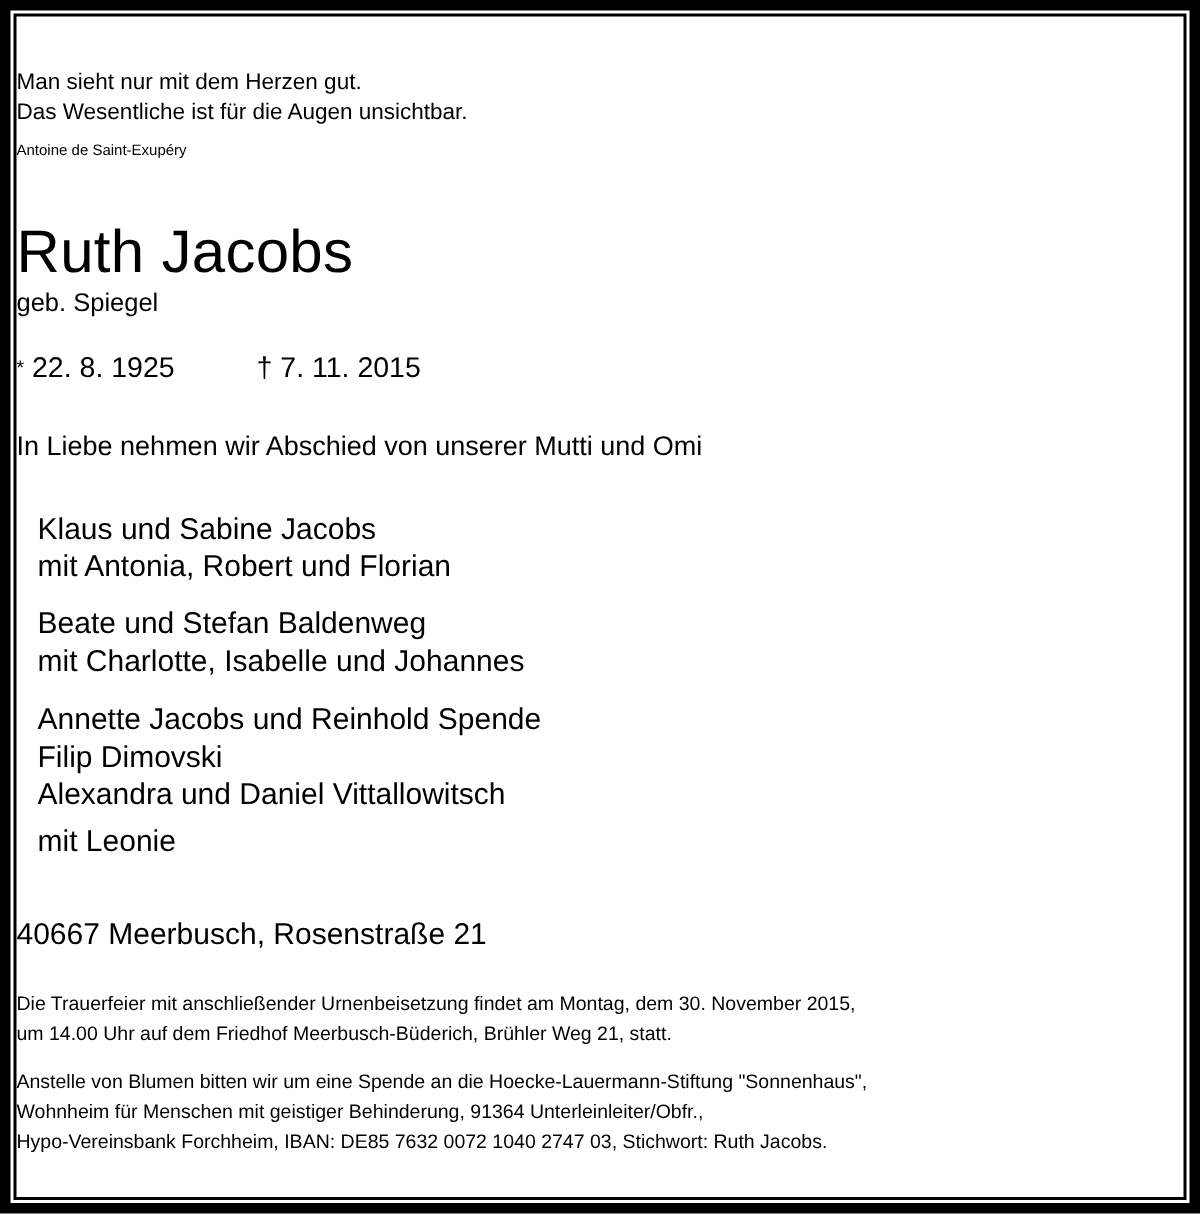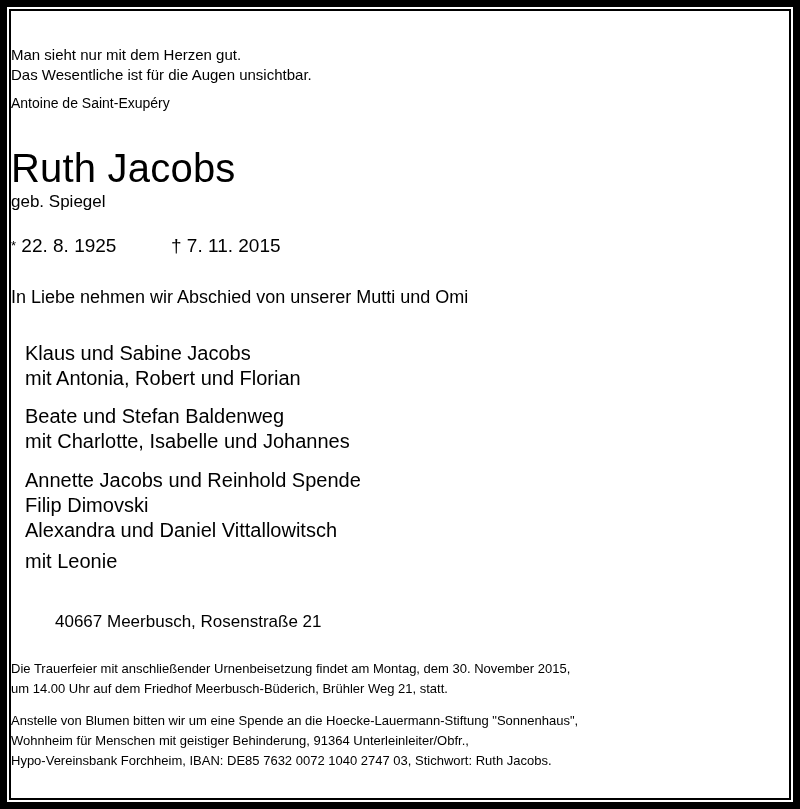--- a/index.html
+++ b/index.html
@@ -13,28 +13,28 @@
       position: absolute; left: 7px; top: 7px; width: 786px; height: 795px;
       background: #fff;
     }
     .inner {
       position: absolute; left: 2px; top: 2px; right: 2px; bottom: 2px;
       border: 2px solid #000; background: #fff;
       box-sizing: border-box;
     }
     .t { position: absolute; left: 0; right: 0; text-align: left; white-space: nowrap; }
     .quote { font-size: 15px; line-height: 20px; }
-    .author { font-size: 14px; }
+    .author { font-size: 10px; }
     .name { font-size: 40px; letter-spacing: 0.2px; }
     .maiden { font-size: 17px; }
     .dates { font-size: 19px; }
     .dates .sep { display: inline-block; width: 44px; }
     .lead { font-size: 18px; }
     .family { font-size: 20px; line-height: 25px; margin-left: 14px; }
-    .addr { font-size: 17px; padding-left: 44px; }
+    .addr { font-size: 20px; }
     .notice { font-size: 13px; line-height: 20px; }
   </style>
 </head>
 <body>
 
 <div class="outer">
   <div class="inner">
 
     <div>
       <div class="t quote" style="top:34px">Man sieht nur mit dem Herzen gut.</div>

